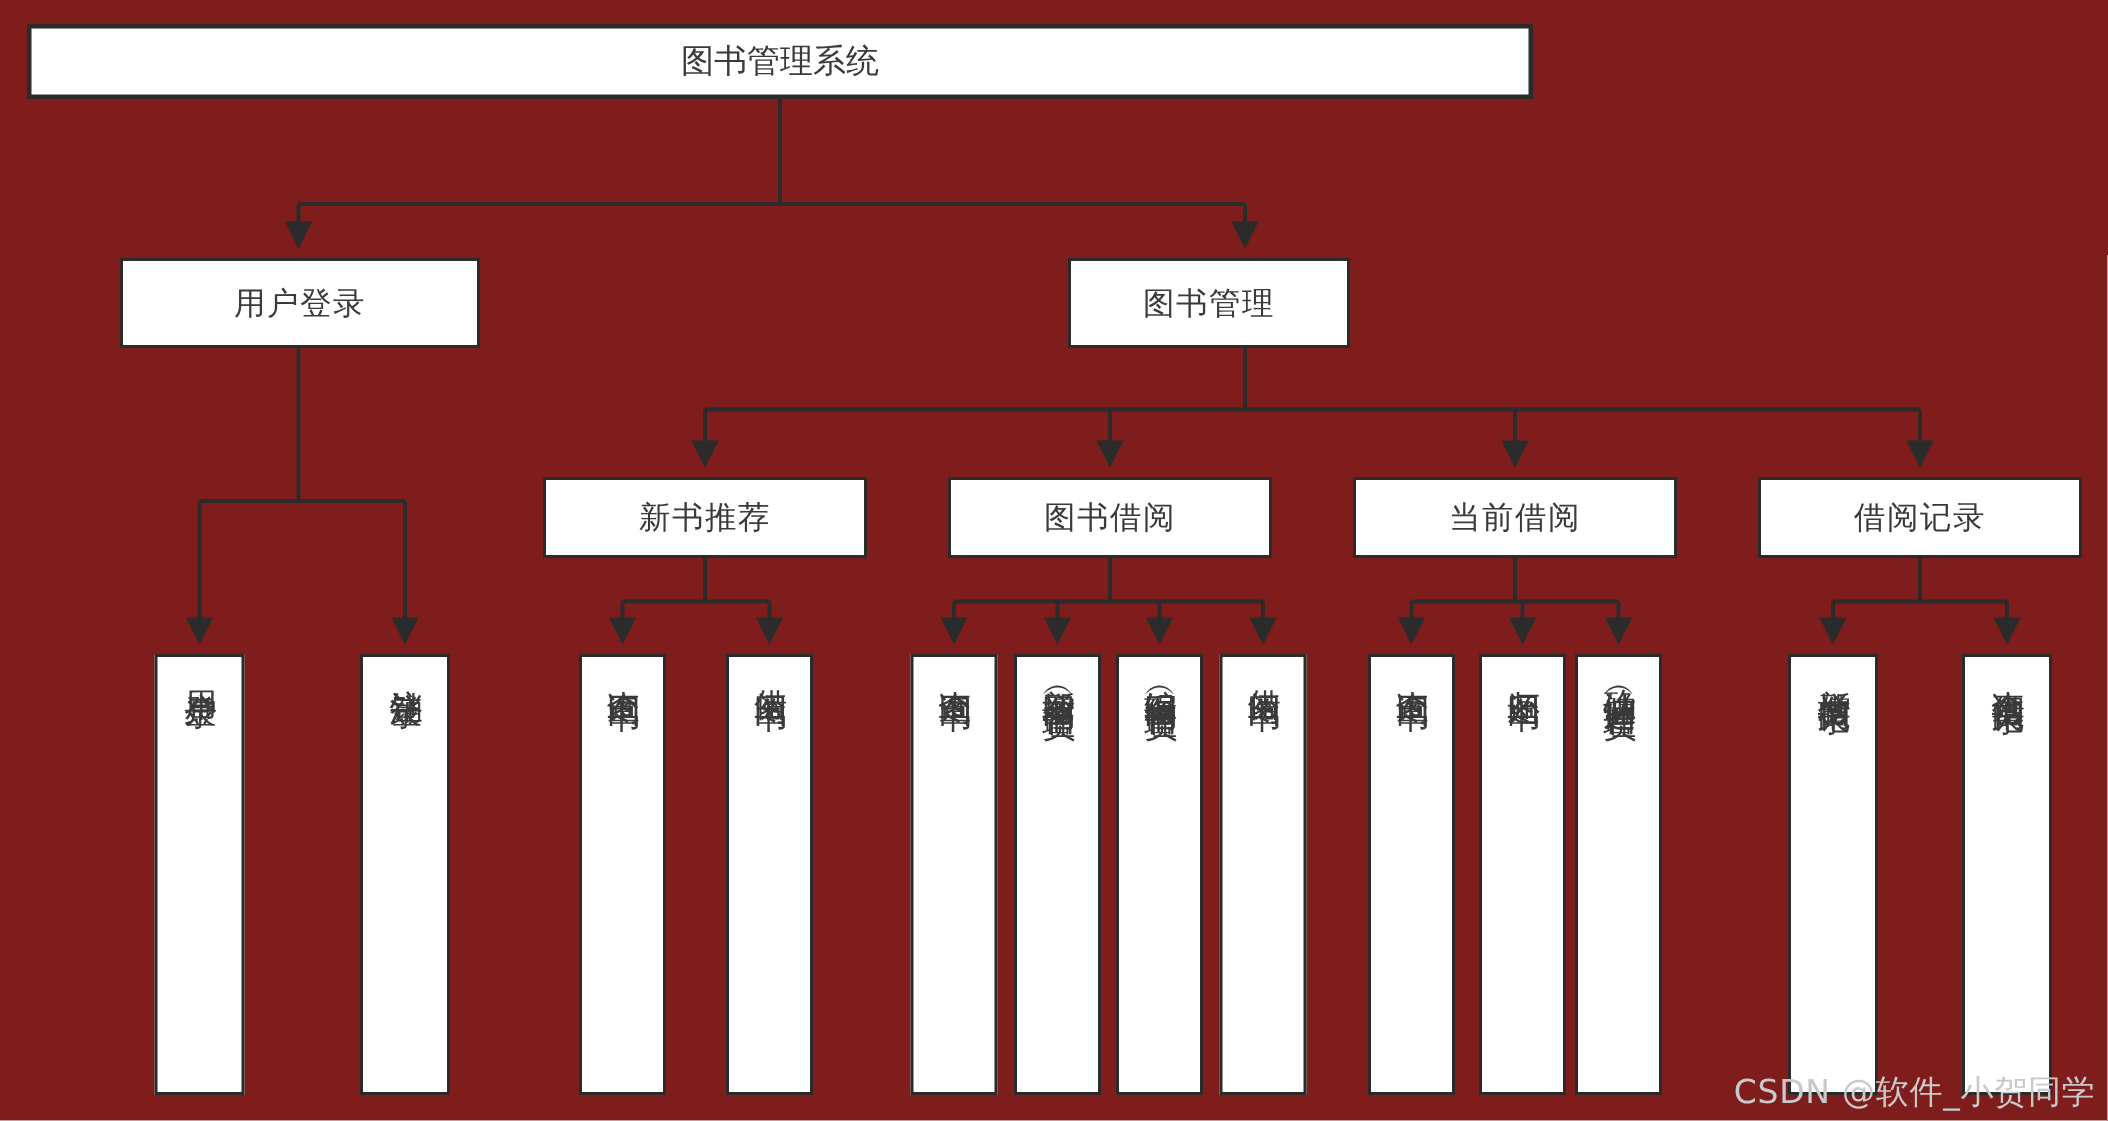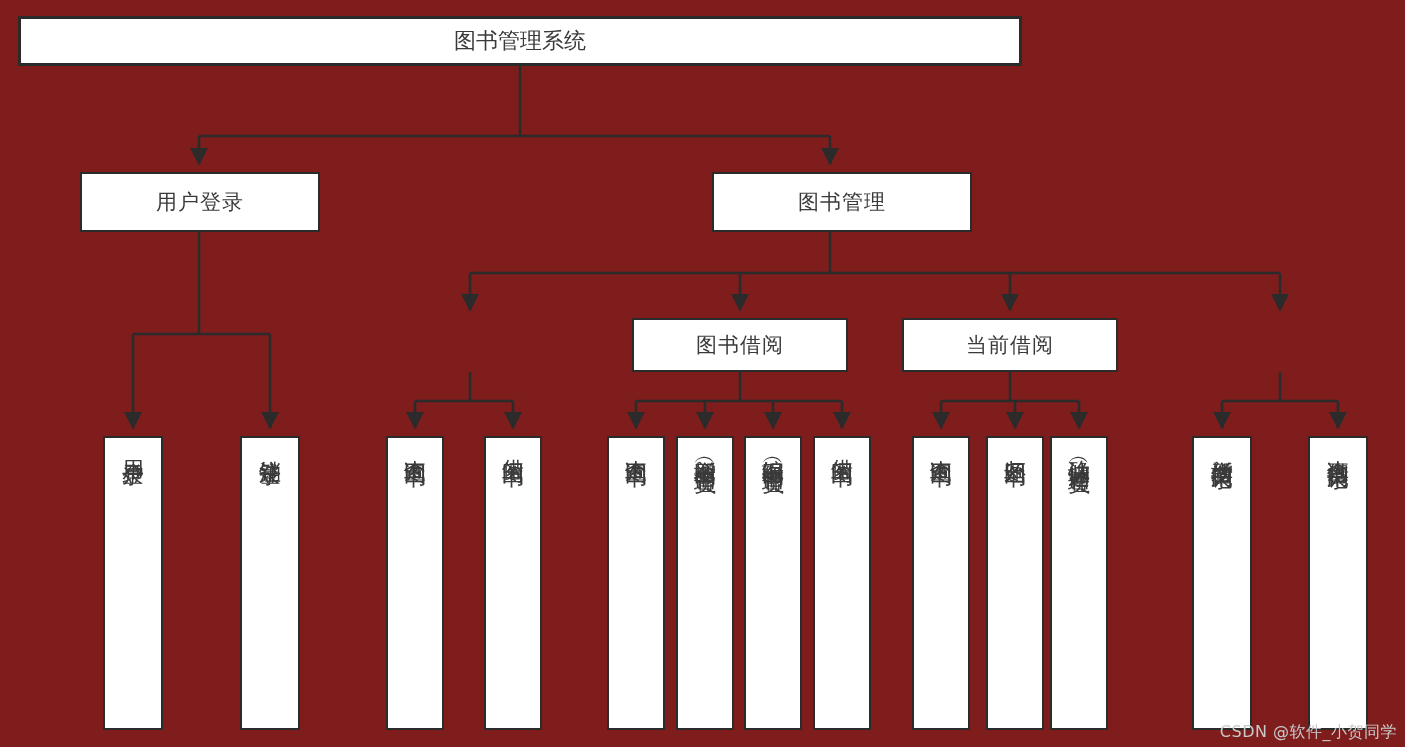--- a/index.html
+++ b/index.html
@@ -54,21 +54,21 @@
     line-height: 1.08;
     letter-spacing: 2px;
     color: #3a3a3a;
     white-space: nowrap;
     display: block;
   }
   .watermark {
     position: absolute;
     right: 8px;
     bottom: 4px;
-    font-size: 16px;
+    font-size: 22px;
     color: #c9c9c9;
     letter-spacing: 0.5px;
     white-space: nowrap;
   }
 </style>
 </head>
 <body>
 
 <div id="canvas">
 
@@ -123,29 +123,35 @@
     </g>
   </svg>
 
   <div class="node root" style="left:18px; top:16px; width:1004px; height:50px;">
     <span>图书管理系统</span>
   </div>
 
   <div class="node horiz" style="left:80px; top:172px; width:240px; height:60px;">
     <span>用户登录</span>
   </div>
-  <div class="node horiz" style="left:712px; top:172px; width:260px; height:60px;">
+  <div class="node horiz" style="left:712px; top:172px; width:188px; height:60px;">
     <span>图书管理</span>
   </div>
 
+  <div class="node horiz" style="left:362px; top:318px; width:216px; height:54px;">
+    <span>新书推荐</span>
+  </div>
   <div class="node horiz" style="left:902px; top:318px; width:216px; height:54px;">
     <span>当前借阅</span>
   </div>
   <div class="node horiz" style="left:632px; top:318px; width:216px; height:54px;">
     <span>图书借阅</span>
+  </div>
+  <div class="node horiz" style="left:1172px; top:318px; width:216px; height:54px;">
+    <span>借阅记录</span>
   </div>
 
   <div class="node leaf" style="left:103px; top:436px; width:60px; height:294px;">
     <span class="vtext">用户登录</span>
   </div>
   <div class="node leaf" style="left:240px; top:436px; width:60px; height:294px;">
     <span class="vtext">注销登录</span>
   </div>
 
   <div class="node leaf" style="left:386px; top:436px; width:58px; height:294px;">

